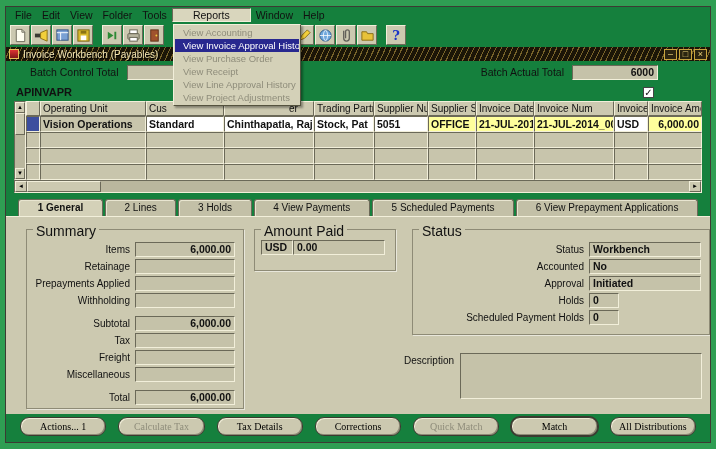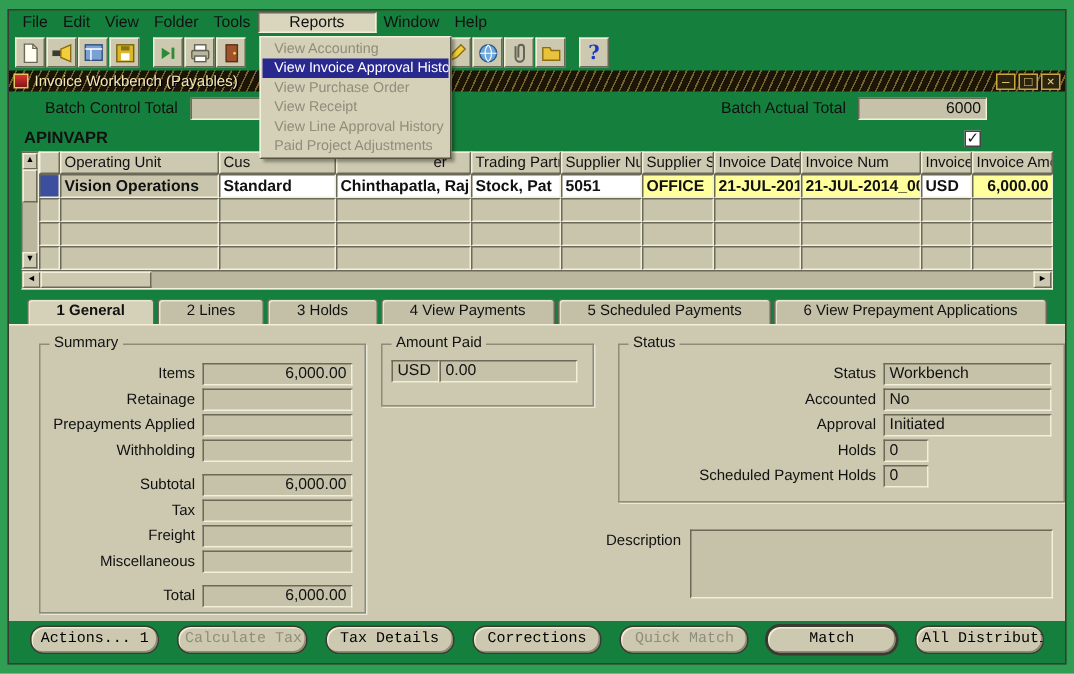--- a/index.html
+++ b/index.html
@@ -28,21 +28,21 @@
   
   .titlebar{height:14px;background:repeating-linear-gradient(115deg,#1b1507 0 4px,#77632a 4px 5px);display:flex;align-items:center;padding:0 3px;color:#f5e7b4;font-size:10px;position:relative;flex:0 0 auto}
   .ticon{width:10px;height:10px;background:linear-gradient(#d33,#801818);border:1px solid #e8c25a;margin-right:4px;flex:0 0 auto}
   .ttext{font-weight:normal;text-shadow:1px 1px 0 #000;white-space:nowrap}
   .tfrag{position:absolute;left:250px;font-weight:bold;text-shadow:1px 1px 0 #000}
   .wbtns{margin-left:auto;display:flex;gap:2px}
   .wbtn{width:13px;height:11px;background:#2b2410;border:1px solid #c9a53e;color:#ecd27a;font-size:9px;line-height:9px;text-align:center;padding:0}
 
   
   .batchrow{display:flex;align-items:center;height:22px;padding:0 52px 0 24px;flex:0 0 auto}
-  .fld{background:#c5c2a9;border:1px solid;border-color:#6b6958 #f2efda #f2efda #6b6958;height:15px;font-weight:normal;padding:0 3px;line-height:13px;overflow:hidden;white-space:nowrap}
+  .fld{background:#c5c2a9;border:1px solid;border-color:#6b6958 #f2efda #f2efda #6b6958;height:15px;font-weight:bold;padding:0 3px;line-height:13px;overflow:hidden;white-space:nowrap}
   .bfld1{width:112px;margin-left:8px}
   .bfld2{width:86px;margin-left:8px;text-align:right}
   .spacer{flex:1}
   .namerow{display:flex;align-items:center;height:18px;padding:0 56px 0 10px;flex:0 0 auto}
   .bname{font-weight:bold;font-size:11px}
   .chk{width:11px;height:11px;background:#fff;border:1px solid #444;margin-left:auto;font-size:10px;line-height:9px;text-align:center;color:#111}
 
   
   .gridzone{display:flex;padding:0 8px;flex:0 0 auto}
   .vscroll{width:12px;background:#bab79e;border:1px solid;border-color:#6b6958 #f2efda #f2efda #6b6958;display:flex;flex-direction:column;flex:0 0 auto}
@@ -64,41 +64,41 @@
   .hfill{flex:1}
 
   
   .tabs{display:flex;margin-top:6px;padding:0 12px;gap:2px;flex:0 0 auto;height:17px}
   .tab{flex:1 1 auto;background:#c3c0a7;border:1px solid #6b6958;border-bottom:none;border-radius:3px 3px 0 0;text-align:center;font-size:10px;line-height:15px;white-space:nowrap;padding:0 6px;box-shadow:inset 1px 1px 0 #e8e5d0}
   .tab.active{background:#d4d1b8;font-weight:bold}
 
   
   .tabpanel{flex:1;position:relative;border-top:1px solid #f2efda;background:#ccc9b0;min-height:0}
   .gb{position:absolute;border:1px solid #8e8b76;box-shadow:1px 1px 0 rgba(255,255,255,.55)}
-  .gbt{position:absolute;top:-7px;left:6px;background:#ccc9b0;padding:0 3px;font-size:10px}
+  .gbt{position:absolute;top:-7px;left:6px;background:#ccc9b0;padding:0 3px;font-size:14px}
   .srow{display:flex;align-items:center;margin:2px 8px 2px 4px}
   .srow .lab{flex:1;text-align:right;padding-right:5px;white-space:nowrap;font-size:10px}
   .srow .fld{width:100px;flex:0 0 auto}
   .gap{margin-top:8px}
   #sumbox{left:20px;top:12px;width:218px;height:180px;padding-top:10px}
   #apbox{left:248px;top:12px;width:142px;height:42px;padding-top:8px}
   .aprow{display:flex;margin:2px 6px}
   .apc{width:32px}
   .apv{width:92px;margin-left:0}
   #stbox{left:406px;top:12px;width:298px;height:106px;padding-top:10px}
   #stbox .fwrap{width:112px;flex:0 0 auto;display:flex}
   #stbox .fwrap .fld{width:112px}
   #stbox .narrow .fwrap .fld{width:30px}
   .descrow{position:absolute;left:398px;top:136px;width:298px;display:flex}
   .dlab{width:56px;text-align:right;padding:2px 6px 0 0;font-size:10px}
   .dbox{flex:1;height:46px}
 
   
   .btnrow{display:flex;gap:12px;padding:0 14px;align-items:center;height:25px;margin-bottom:3px;flex:0 0 auto}
-  .btn{flex:1;height:19px;background:#ccc9b0;border:1px solid #3b3a30;border-radius:9px;font-size:10px;box-shadow:inset 1px 1px 0 #eeebd6,inset -1px -1px 0 #8e8b76;padding:0 4px;white-space:nowrap;font-family:Liberation Mono, monospace;overflow:hidden}
+  .btn{flex:1;height:19px;background:#ccc9b0;border:1px solid #3b3a30;border-radius:9px;font-size:10px;box-shadow:inset 1px 1px 0 #eeebd6,inset -1px -1px 0 #8e8b76;padding:0 4px;white-space:nowrap;font-family:Liberation Serif, serif;overflow:hidden}
   .btn.dis{color:#8f8d7b}
   .btn.def{box-shadow:inset 1px 1px 0 #eeebd6,inset -1px -1px 0 #8e8b76,0 0 0 1px #3b3a30}
 </style>
 </head>
 <body>
 
 <div class="frame">
   <div class="win">
 
     <div class="menubar">
@@ -109,21 +109,21 @@
       <span class="mi">Tools</span>
       <span class="mi open">
         <span>Reports</span>
         
         <div class="dropdown">
           <div class="ddi dis">View Accounting</div>
           <div class="ddi hl">View Invoice Approval History</div>
           <div class="ddi dis">View Purchase Order</div>
           <div class="ddi dis">View Receipt</div>
           <div class="ddi dis">View Line Approval History</div>
-          <div class="ddi dis">Paid Project Adjustments</div>
+          <div class="ddi dis">View Project Adjustments</div>
         </div>
       </span>
       <span class="mi">Window</span>
       <span class="mi">Help</span>
     </div>
 
     <div class="toolbar">
       <button class="tbtn">
           <svg viewBox="0 0 16 16">
             <path d="M3.5 1.5h6l3 3v10h-9z" fill="#fffef0" stroke="#6b6958"></path>

